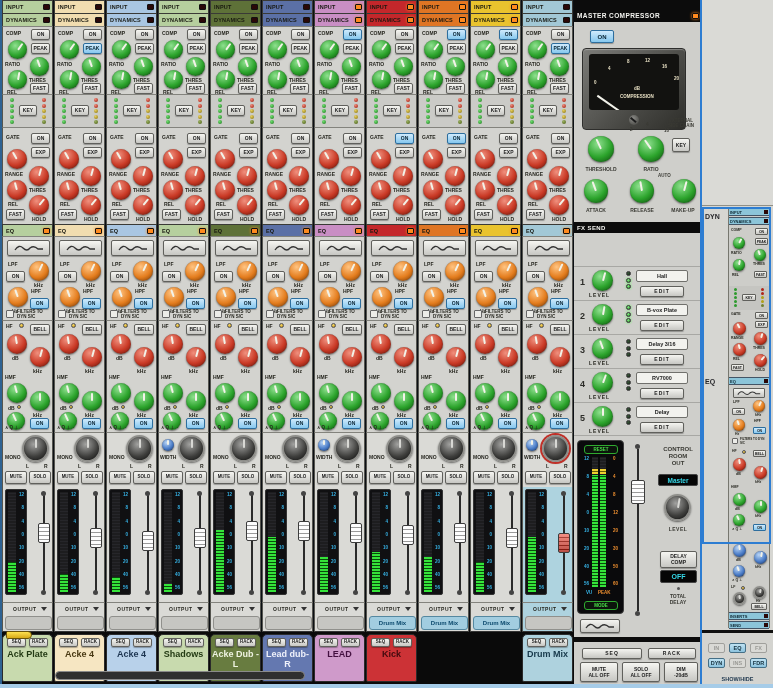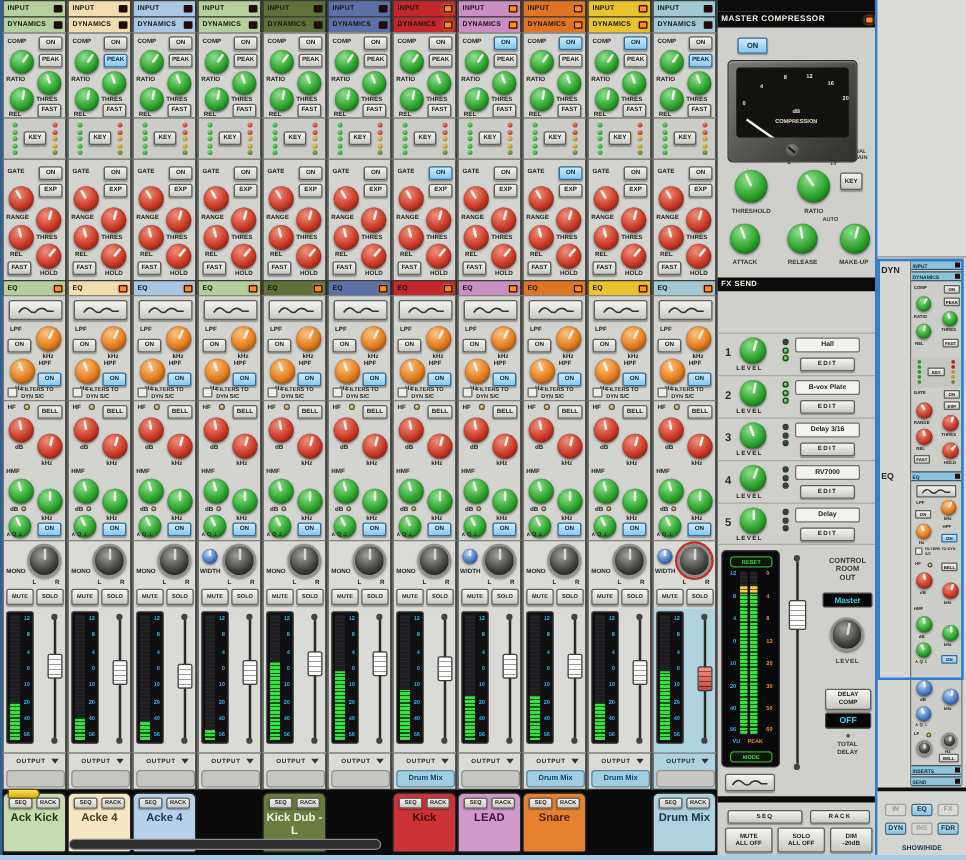--- a/index.html
+++ b/index.html
@@ -283,21 +283,21 @@
     <span class="arrow" style="left:38px;top:4px"></span>
     <span class="obox"></span>
   </div>
 
   <div class="tabwrap">
     <div class="tab">
       <div class="trow">
         <span class="btn tbtn">SEQ</span>
         <span class="btn tbtn">RACK</span>
       </div>
-      <span class="tname">Ack Kick</span>
+      <span class="tname">Ack Plate</span>
     </div>
   </div>
 </div>
 
 <div class="strip p-on" style="--ch: #f1ddb0; --tab: #f6e6c2; --tx: #4a3a14;">
   <div class="hd">
           <span class="hd-t">INPUT</span>
           <span class="ind io"></span>
         </div>
   <div class="hd">
@@ -712,20 +712,29 @@
             <span class="f-cap" style="bottom: 55%;"></span>
           </span>
   </div>
 
   <div class="sec s-out">
     <span class="lbl" style="left:10px;top:4px;letter-spacing:.5px">OUTPUT</span>
     <span class="arrow" style="left:38px;top:4px"></span>
     <span class="obox"></span>
   </div>
 
+  <div class="tabwrap">
+    <div class="tab">
+      <div class="trow">
+        <span class="btn tbtn">SEQ</span>
+        <span class="btn tbtn">RACK</span>
+      </div>
+      <span class="tname">Shadows</span>
+    </div>
+  </div>
 </div>
 
 <div class="strip" style="--ch: #5e7138; --tab: #687c40; --tx: #eef2e0;">
   <div class="hd">
           <span class="hd-t">INPUT</span>
           <span class="ind io"></span>
         </div>
   <div class="hd">
           <span class="hd-t">DYNAMICS</span>
           <span class="ind io"></span>
@@ -854,21 +863,21 @@
     <span class="arrow" style="left:38px;top:4px"></span>
     <span class="obox"></span>
   </div>
 
   <div class="tabwrap">
     <div class="tab">
       <div class="trow">
         <span class="btn tbtn">SEQ</span>
         <span class="btn tbtn">RACK</span>
       </div>
-      <span class="tname">Kick Dub -L</span>
+      <span class="tname">Acke Dub -L</span>
     </div>
   </div>
 </div>
 
 <div class="strip" style="--ch: #5b70a6; --tab: #6478b0; --tx: #eef0fa;">
   <div class="hd">
           <span class="hd-t">INPUT</span>
           <span class="ind io"></span>
         </div>
   <div class="hd">
@@ -993,163 +1002,27 @@
             <span class="f-cap" style="bottom: 62%;"></span>
           </span>
   </div>
 
   <div class="sec s-out">
     <span class="lbl" style="left:10px;top:4px;letter-spacing:.5px">OUTPUT</span>
     <span class="arrow" style="left:38px;top:4px"></span>
     <span class="obox"></span>
   </div>
 
-</div>
-
-<div class="strip g-on lit" style="--ch: #c4272b; --tab: #cc3236; --tx: #420a0e;">
-  <div class="hd">
-          <span class="hd-t">INPUT</span>
-          <span class="ind io"></span>
-        </div>
-  <div class="hd">
-          <span class="hd-t">DYNAMICS</span>
-          <span class="ind io"></span>
-        </div>
-
-  <div class="sec s-comp">
-    <span class="lbl" style="left:3px;top:4px">COMP</span>
-    <span class="btn jc" style="left:28px;top:2px;width:19px;height:11px">ON</span>
-    <span class="btn jp" style="left:28px;top:16px;width:19px;height:11px">PEAK</span>
-    <span class="kn g" style="left:5px;top:13px;width:19px;height:19px;--r:35deg"></span>
-    <span class="lbl" style="left:2px;top:35px">RATIO</span>
-    <span class="kn g" style="left:27px;top:30px;width:19px;height:19px;--r:-20deg"></span>
-    <span class="kn g" style="left:5px;top:43px;width:19px;height:19px;--r:10deg"></span>
-    <span class="lbl" style="left:26px;top:51px">THRES</span>
-    <span class="lbl" style="left:4px;top:63px">REL</span>
-    <span class="btn" style="left:27px;top:56px;width:19px;height:11px">FAST</span>
-  </div>
-
-  <div class="sec s-key">
-    <span class="ledc lg" style="left:7px;top:3px">
-            <i></i>
-            <i></i>
-            <i></i>
-            <i></i>
-            <i></i>
-          </span>
-    <span class="btn" style="left:16px;top:10px;width:18px;height:11px">KEY</span>
-    <span class="ledc lr" style="left:39px;top:3px">
-            <i></i>
-            <i></i>
-            <i></i>
-            <i></i>
-            <i></i>
-          </span>
-  </div>
-
-  <div class="sec s-gate">
-    <span class="lbl" style="left:3px;top:7px">GATE</span>
-    <span class="btn jg" style="left:28px;top:5px;width:19px;height:11px">ON</span>
-    <span class="btn" style="left:28px;top:19px;width:19px;height:11px">EXP</span>
-    <span class="kn r" style="left:4px;top:21px;width:20px;height:20px;--r:-30deg"></span>
-    <span class="lbl" style="left:2px;top:44px">RANGE</span>
-    <span class="kn r" style="left:26px;top:38px;width:20px;height:20px;--r:15deg"></span>
-    <span class="lbl" style="left:26px;top:60px">THRES</span>
-    <span class="kn r" style="left:4px;top:52px;width:20px;height:20px;--r:-15deg"></span>
-    <span class="lbl" style="left:5px;top:74px">REL</span>
-    <span class="btn" style="left:3px;top:81px;width:19px;height:11px">FAST</span>
-    <span class="kn r" style="left:26px;top:67px;width:20px;height:20px;--r:40deg"></span>
-    <span class="lbl" style="left:29px;top:89px">HOLD</span>
-  </div>
-
-  <div class="hd hd-eq">
-          <span class="hd-t">EQ</span>
-          <span class="ind lit2"></span>
-        </div>
-
-  <div class="sec s-filt">
-    <span class="btn" style="left:4px;top:3px;width:43px;height:16px">
-            <svg viewBox="0 0 30 10" width="30" height="10">
-              <path d="M1 7 Q5 1 9 5 T16 5 Q20 2 24 6 L29 6" fill="none" stroke="#333" stroke-width="1.3"></path>
-            </svg>
-          </span>
-    <span class="lbl" style="left:5px;top:25px">LPF</span>
-    <span class="kn o" style="left:26px;top:24px;width:20px;height:20px;--r:25deg"></span>
-    <span class="btn" style="left:3px;top:34px;width:19px;height:11px">ON</span>
-    <span class="lbl" style="left:31px;top:46px">kHz</span>
-    <span class="kn o" style="left:5px;top:50px;width:20px;height:20px;--r:-20deg"></span>
-    <span class="lbl" style="left:28px;top:52px">HPF</span>
-    <span class="btn act" style="left:27px;top:61px;width:19px;height:11px">ON</span>
-    <span class="lbl" style="left:9px;top:72px">Hz</span>
-    <span class="chk" style="left:3px;top:73px"></span>
-    <span class="lbl fl2" style="left:14px;top:72px"><span>FILTERS TO</span><br><span>DYN S/C</span></span>
-  </div>
-
-  <div class="sec s-eq2">
-    <span class="lbl" style="left:3px;top:3px">HF</span>
-    <span class="dotled" style="left:16px;top:2px"></span>
-    <span class="btn" style="left:27px;top:3px;width:20px;height:11px">BELL</span>
-    <span class="kn r" style="left:4px;top:13px;width:20px;height:20px;--r:-10deg"></span>
-    <span class="lbl" style="left:9px;top:35px">dB</span>
-    <span class="kn r" style="left:27px;top:26px;width:20px;height:20px;--r:15deg"></span>
-    <span class="lbl" style="left:30px;top:48px">kHz</span>
-    <span class="lbl" style="left:2px;top:54px">HMF</span>
-    <span class="kn g" style="left:4px;top:62px;width:20px;height:20px;--r:-15deg"></span>
-    <span class="lbl" style="left:5px;top:85px">dB</span>
-    <span class="dotled" style="left:14px;top:84px;width:4px;height:4px"></span>
-    <span class="kn g" style="left:27px;top:70px;width:20px;height:20px;--r:0deg"></span>
-    <span class="lbl" style="left:30px;top:92px">kHz</span>
-    <span class="kn g" style="left:4px;top:91px;width:18px;height:18px;--r:-25deg"></span>
-    <span class="lbl" style="left:2px;top:105px;font-size:4.5px">∧ Q ⊥</span>
-    <span class="btn act" style="left:27px;top:97px;width:19px;height:11px">ON</span>
-  </div>
-
-  <div class="sec s-fader">
-    <span class="mtrbg fdlow"></span>
-
-    <span class="kn k pan" style="left:19px;top:2px;width:27px;height:27px;--r:0deg"></span>
-    <span class="lbl lbl-mono" style="left:2px;top:22px">MONO</span>
-
-    <span class="lbl" style="left:23px;top:31px">L</span>
-    <span class="lbl" style="left:41px;top:31px">R</span>
-    <span class="btn" style="left:2px;top:38px;width:22px;height:13px;font-size:4.5px">MUTE</span>
-    <span class="btn" style="left:26px;top:38px;width:22px;height:13px;font-size:4.5px">SOLO</span>
-    <span class="mtr">
-      <span class="m-bar">
-              <span class="m-fill" style="height: 40%;"></span>
-            </span>
-      <span class="m-ticks">
-        <span>12</span>
-              <span>8</span>
-              <span>4</span>
-              <span>0</span>
-              <span>10</span>
-              <span>20</span>
-              <span>40</span>
-              <span>56</span>
-      </span>
-    </span>
-    <span class="ftrk">
-            <span class="f-cap" style="bottom: 58%;"></span>
-          </span>
-  </div>
-
-  <div class="sec s-out">
-    <span class="lbl" style="left:10px;top:4px;letter-spacing:.5px">OUTPUT</span>
-    <span class="arrow" style="left:38px;top:4px"></span>
-    <span class="obox has">Drum Mix</span>
-  </div>
-
   <div class="tabwrap">
     <div class="tab">
       <div class="trow">
         <span class="btn tbtn">SEQ</span>
         <span class="btn tbtn">RACK</span>
       </div>
-      <span class="tname">Kick</span>
+      <span class="tname">Lead dub-R</span>
     </div>
   </div>
 </div>
 
 <div class="strip c-on st lit" style="--ch: #c98ec4; --tab: #cf9aca; --tx: #441040;">
   <div class="hd">
           <span class="hd-t">INPUT</span>
           <span class="ind io"></span>
         </div>
   <div class="hd">
@@ -1285,20 +1158,165 @@
     <div class="tab">
       <div class="trow">
         <span class="btn tbtn">SEQ</span>
         <span class="btn tbtn">RACK</span>
       </div>
       <span class="tname">LEAD</span>
     </div>
   </div>
 </div>
 
+<div class="strip g-on lit" style="--ch: #c4272b; --tab: #cc3236; --tx: #420a0e;">
+  <div class="hd">
+          <span class="hd-t">INPUT</span>
+          <span class="ind io"></span>
+        </div>
+  <div class="hd">
+          <span class="hd-t">DYNAMICS</span>
+          <span class="ind io"></span>
+        </div>
+
+  <div class="sec s-comp">
+    <span class="lbl" style="left:3px;top:4px">COMP</span>
+    <span class="btn jc" style="left:28px;top:2px;width:19px;height:11px">ON</span>
+    <span class="btn jp" style="left:28px;top:16px;width:19px;height:11px">PEAK</span>
+    <span class="kn g" style="left:5px;top:13px;width:19px;height:19px;--r:35deg"></span>
+    <span class="lbl" style="left:2px;top:35px">RATIO</span>
+    <span class="kn g" style="left:27px;top:30px;width:19px;height:19px;--r:-20deg"></span>
+    <span class="kn g" style="left:5px;top:43px;width:19px;height:19px;--r:10deg"></span>
+    <span class="lbl" style="left:26px;top:51px">THRES</span>
+    <span class="lbl" style="left:4px;top:63px">REL</span>
+    <span class="btn" style="left:27px;top:56px;width:19px;height:11px">FAST</span>
+  </div>
+
+  <div class="sec s-key">
+    <span class="ledc lg" style="left:7px;top:3px">
+            <i></i>
+            <i></i>
+            <i></i>
+            <i></i>
+            <i></i>
+          </span>
+    <span class="btn" style="left:16px;top:10px;width:18px;height:11px">KEY</span>
+    <span class="ledc lr" style="left:39px;top:3px">
+            <i></i>
+            <i></i>
+            <i></i>
+            <i></i>
+            <i></i>
+          </span>
+  </div>
+
+  <div class="sec s-gate">
+    <span class="lbl" style="left:3px;top:7px">GATE</span>
+    <span class="btn jg" style="left:28px;top:5px;width:19px;height:11px">ON</span>
+    <span class="btn" style="left:28px;top:19px;width:19px;height:11px">EXP</span>
+    <span class="kn r" style="left:4px;top:21px;width:20px;height:20px;--r:-30deg"></span>
+    <span class="lbl" style="left:2px;top:44px">RANGE</span>
+    <span class="kn r" style="left:26px;top:38px;width:20px;height:20px;--r:15deg"></span>
+    <span class="lbl" style="left:26px;top:60px">THRES</span>
+    <span class="kn r" style="left:4px;top:52px;width:20px;height:20px;--r:-15deg"></span>
+    <span class="lbl" style="left:5px;top:74px">REL</span>
+    <span class="btn" style="left:3px;top:81px;width:19px;height:11px">FAST</span>
+    <span class="kn r" style="left:26px;top:67px;width:20px;height:20px;--r:40deg"></span>
+    <span class="lbl" style="left:29px;top:89px">HOLD</span>
+  </div>
+
+  <div class="hd hd-eq">
+          <span class="hd-t">EQ</span>
+          <span class="ind lit2"></span>
+        </div>
+
+  <div class="sec s-filt">
+    <span class="btn" style="left:4px;top:3px;width:43px;height:16px">
+            <svg viewBox="0 0 30 10" width="30" height="10">
+              <path d="M1 7 Q5 1 9 5 T16 5 Q20 2 24 6 L29 6" fill="none" stroke="#333" stroke-width="1.3"></path>
+            </svg>
+          </span>
+    <span class="lbl" style="left:5px;top:25px">LPF</span>
+    <span class="kn o" style="left:26px;top:24px;width:20px;height:20px;--r:25deg"></span>
+    <span class="btn" style="left:3px;top:34px;width:19px;height:11px">ON</span>
+    <span class="lbl" style="left:31px;top:46px">kHz</span>
+    <span class="kn o" style="left:5px;top:50px;width:20px;height:20px;--r:-20deg"></span>
+    <span class="lbl" style="left:28px;top:52px">HPF</span>
+    <span class="btn act" style="left:27px;top:61px;width:19px;height:11px">ON</span>
+    <span class="lbl" style="left:9px;top:72px">Hz</span>
+    <span class="chk" style="left:3px;top:73px"></span>
+    <span class="lbl fl2" style="left:14px;top:72px"><span>FILTERS TO</span><br><span>DYN S/C</span></span>
+  </div>
+
+  <div class="sec s-eq2">
+    <span class="lbl" style="left:3px;top:3px">HF</span>
+    <span class="dotled" style="left:16px;top:2px"></span>
+    <span class="btn" style="left:27px;top:3px;width:20px;height:11px">BELL</span>
+    <span class="kn r" style="left:4px;top:13px;width:20px;height:20px;--r:-10deg"></span>
+    <span class="lbl" style="left:9px;top:35px">dB</span>
+    <span class="kn r" style="left:27px;top:26px;width:20px;height:20px;--r:15deg"></span>
+    <span class="lbl" style="left:30px;top:48px">kHz</span>
+    <span class="lbl" style="left:2px;top:54px">HMF</span>
+    <span class="kn g" style="left:4px;top:62px;width:20px;height:20px;--r:-15deg"></span>
+    <span class="lbl" style="left:5px;top:85px">dB</span>
+    <span class="dotled" style="left:14px;top:84px;width:4px;height:4px"></span>
+    <span class="kn g" style="left:27px;top:70px;width:20px;height:20px;--r:0deg"></span>
+    <span class="lbl" style="left:30px;top:92px">kHz</span>
+    <span class="kn g" style="left:4px;top:91px;width:18px;height:18px;--r:-25deg"></span>
+    <span class="lbl" style="left:2px;top:105px;font-size:4.5px">∧ Q ⊥</span>
+    <span class="btn act" style="left:27px;top:97px;width:19px;height:11px">ON</span>
+  </div>
+
+  <div class="sec s-fader">
+    <span class="mtrbg fdlow"></span>
+
+    <span class="kn k pan" style="left:19px;top:2px;width:27px;height:27px;--r:0deg"></span>
+    <span class="lbl lbl-mono" style="left:2px;top:22px">MONO</span>
+
+    <span class="lbl" style="left:23px;top:31px">L</span>
+    <span class="lbl" style="left:41px;top:31px">R</span>
+    <span class="btn" style="left:2px;top:38px;width:22px;height:13px;font-size:4.5px">MUTE</span>
+    <span class="btn" style="left:26px;top:38px;width:22px;height:13px;font-size:4.5px">SOLO</span>
+    <span class="mtr">
+      <span class="m-bar">
+              <span class="m-fill" style="height: 40%;"></span>
+            </span>
+      <span class="m-ticks">
+        <span>12</span>
+              <span>8</span>
+              <span>4</span>
+              <span>0</span>
+              <span>10</span>
+              <span>20</span>
+              <span>40</span>
+              <span>56</span>
+      </span>
+    </span>
+    <span class="ftrk">
+            <span class="f-cap" style="bottom: 58%;"></span>
+          </span>
+  </div>
+
+  <div class="sec s-out">
+    <span class="lbl" style="left:10px;top:4px;letter-spacing:.5px">OUTPUT</span>
+    <span class="arrow" style="left:38px;top:4px"></span>
+    <span class="obox has">Drum Mix</span>
+  </div>
+
+  <div class="tabwrap">
+    <div class="tab">
+      <div class="trow">
+        <span class="btn tbtn">SEQ</span>
+        <span class="btn tbtn">RACK</span>
+      </div>
+      <span class="tname">Kick</span>
+    </div>
+  </div>
+</div>
+
 <div class="strip c-on g-on lit" style="--ch: #df7524; --tab: #e5812f; --tx: #4c1e04;">
   <div class="hd">
           <span class="hd-t">INPUT</span>
           <span class="ind io"></span>
         </div>
   <div class="hd">
           <span class="hd-t">DYNAMICS</span>
           <span class="ind io"></span>
         </div>
 
@@ -1419,29 +1437,20 @@
             <span class="f-cap" style="bottom: 60%;"></span>
           </span>
   </div>
 
   <div class="sec s-out">
     <span class="lbl" style="left:10px;top:4px;letter-spacing:.5px">OUTPUT</span>
     <span class="arrow" style="left:38px;top:4px"></span>
     <span class="obox has">Drum Mix</span>
   </div>
 
-  <div class="tabwrap">
-    <div class="tab">
-      <div class="trow">
-        <span class="btn tbtn">SEQ</span>
-        <span class="btn tbtn">RACK</span>
-      </div>
-      <span class="tname">Snare</span>
-    </div>
-  </div>
 </div>
 
 <div class="strip c-on lit" style="--ch: #e9c32e; --tab: #edca3e; --tx: #4c3c08;">
   <div class="hd">
           <span class="hd-t">INPUT</span>
           <span class="ind io"></span>
         </div>
   <div class="hd">
           <span class="hd-t">DYNAMICS</span>
           <span class="ind io"></span>

